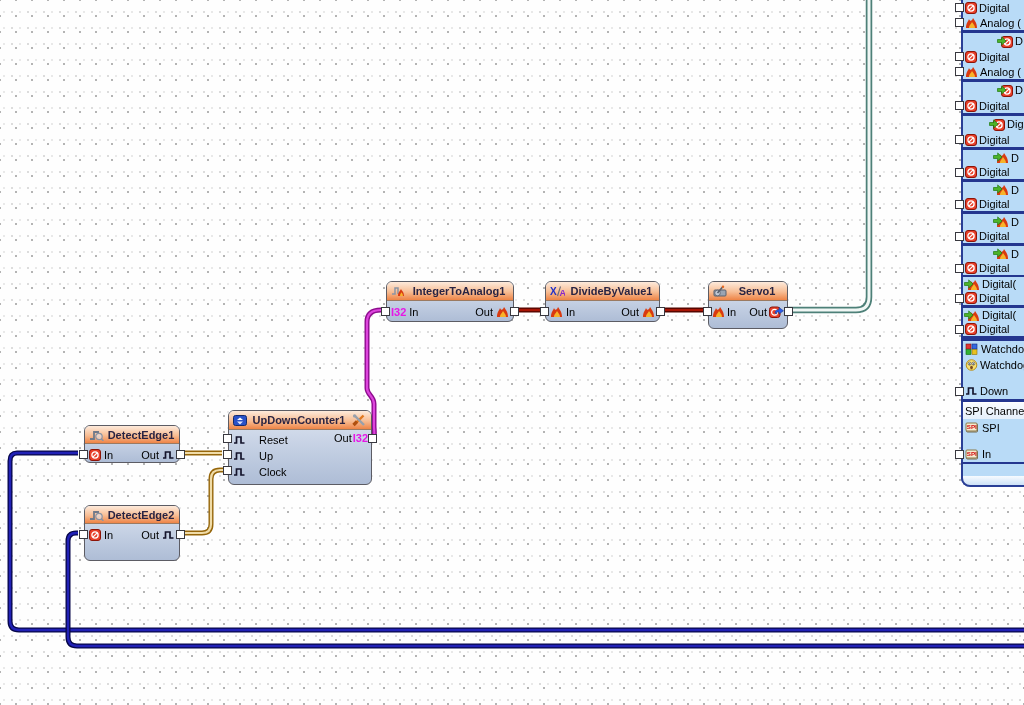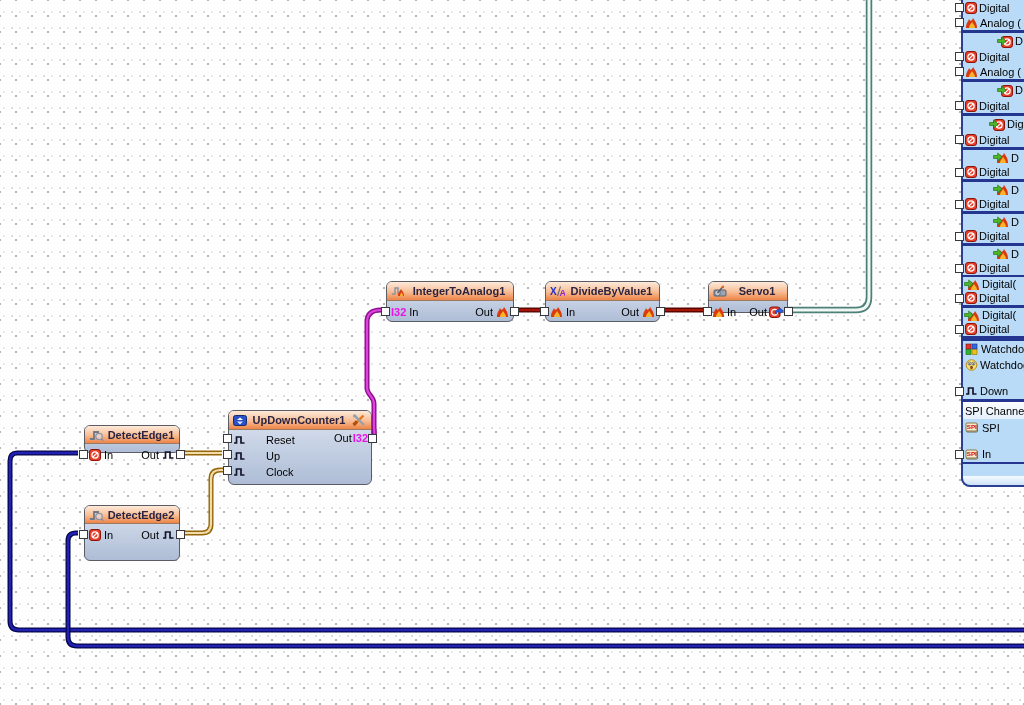--- a/index.html
+++ b/index.html
@@ -28,21 +28,21 @@
   .bhdr{
     height:18px;display:flex;align-items:center;gap:3px;padding:0 4px;
     border-bottom:1px solid #9a7a62;border-radius:5px 5px 0 0;
     background:linear-gradient(#fdeadb 0%,#f7bd94 55%,#ee8446 100%);
   }
   .btitle{flex:1;text-align:center;font-size:11px;font-weight:bold;color:#2a2442;white-space:nowrap;overflow:hidden;}
   .prow-b{display:flex;align-items:center;gap:3px;padding:0 4px;font-size:11px;color:#000;height:21px;}
   .grow{flex:1;}
   .t-i32{font-weight:bold;color:#e616e6;}
   .pin-sq{position:absolute;width:7px;height:7px;background:#fff;border:1px solid #38383f;box-sizing:content-box;z-index:5;}
-  .udc-row{display:flex;align-items:center;gap:20px;padding:0 4px;font-size:11px;color:#000;height:16px;}
+  .udc-row{display:flex;align-items:center;gap:13px;padding:0 4px;font-size:11px;color:#000;height:16px;}
   .udc-out{position:absolute;right:3px;top:21px;display:flex;align-items:center;gap:1px;font-size:11px;}
 
   #board{
     position:absolute;left:961px;top:0;width:75px;height:488px;z-index:3;
     background:#b9dbf7;border-left:2px solid #2a3f96;box-sizing:border-box;
     border-bottom-left-radius:9px;
   }
   .prow,.ptext{position:absolute;left:0;width:100%;display:flex;align-items:center;gap:2px;
     padding-left:2px;font-size:11px;color:#000;box-sizing:border-box;white-space:nowrap;}
   .ptext{background:linear-gradient(#f9fcff,#e6f0fb);border-top:1px solid #fff;}
@@ -87,21 +87,21 @@
   <g>
     <path class="w" stroke-width="5" d="M660,310 H706" stroke="#570600"></path>
     <path class="w" stroke-width="2.2" d="M660,310 H706" stroke="#a81505"></path>
   </g>
   <g>
     <path class="w" stroke-width="6.5" d="M788,310 H856 Q869,310 869,297 V-3" stroke="#4d8078"></path>
     <path class="w" stroke-width="3" d="M788,310 H856 Q869,310 869,297 V-3" stroke="#f1f7f5"></path>
   </g>
 </svg>
 
-<div class="block" style="left:84px;top:425px;width:96px;height:28px;">
+<div class="block" style="left:84px;top:425px;width:96px;height:38px;">
   <div class="bhdr" style="height:17px;">
     <span class="picon">
         <svg width="15" height="12">
           <path d="M1,10 H5 V3 H10" fill="none" stroke="#707a8a" stroke-width="1.8"></path>
           <circle cx="10" cy="7.5" r="3.2" fill="rgba(225,232,242,0.55)" stroke="#8a94a4" stroke-width="1.2"></circle>
           <line x1="12.3" y1="9.8" x2="14.4" y2="11.8" stroke="#8a94a4" stroke-width="1.6"></line>
         </svg>
       </span>
     <span class="btitle">DetectEdge1</span>
   </div>
@@ -263,21 +263,21 @@
         <svg width="13" height="12">
           <path d="M1,11 C1,6 3,5 4,2 C5,5 7,4 8,1 C10,4 12,6 12,11 Z" fill="#d93a10"></path>
           <path d="M4,11 C4,8 6,7.5 7,5 C8,7 10,8 10,11 Z" fill="#f7b32a"></path>
         </svg>
       </span>
   </div>
   <div class="pin-sq" style="left:-6px;top:25px;"></div>
   <div class="pin-sq" style="right:-6px;top:25px;"></div>
 </div>
 
-<div class="block" style="left:708px;top:281px;width:80px;height:32px;">
+<div class="block" style="left:708px;top:281px;width:80px;height:48px;">
   <div class="bhdr">
     <span class="picon">
         <svg width="15" height="12">
           <rect x="1" y="5" width="12" height="6" rx="1" fill="#9aa4b2" stroke="#58606e"></rect>
           <circle cx="4.5" cy="8" r="2.8" fill="#c2cad6" stroke="#58606e" stroke-width="0.8"></circle>
           <line x1="4.5" y1="8" x2="10" y2="1.5" stroke="#58606e" stroke-width="1.6"></line>
           <circle cx="10" cy="1.8" r="1.2" fill="#e86820"></circle>
         </svg>
       </span>
     <span class="btitle">Servo1</span>

